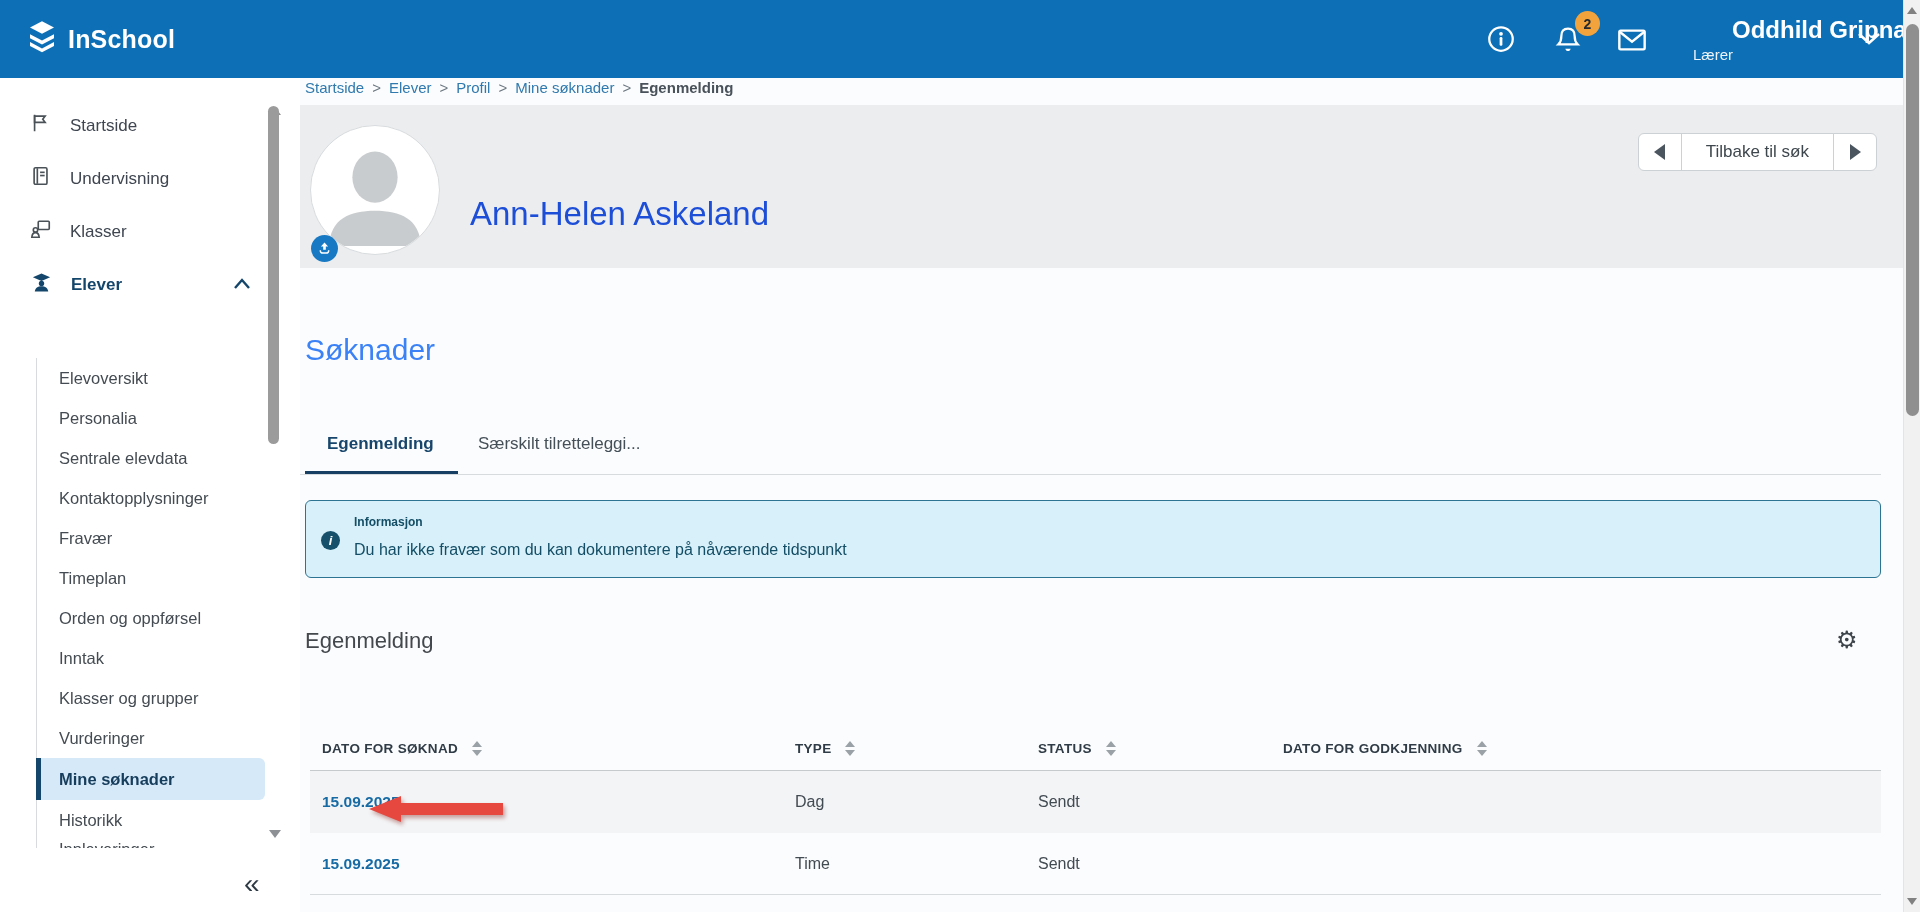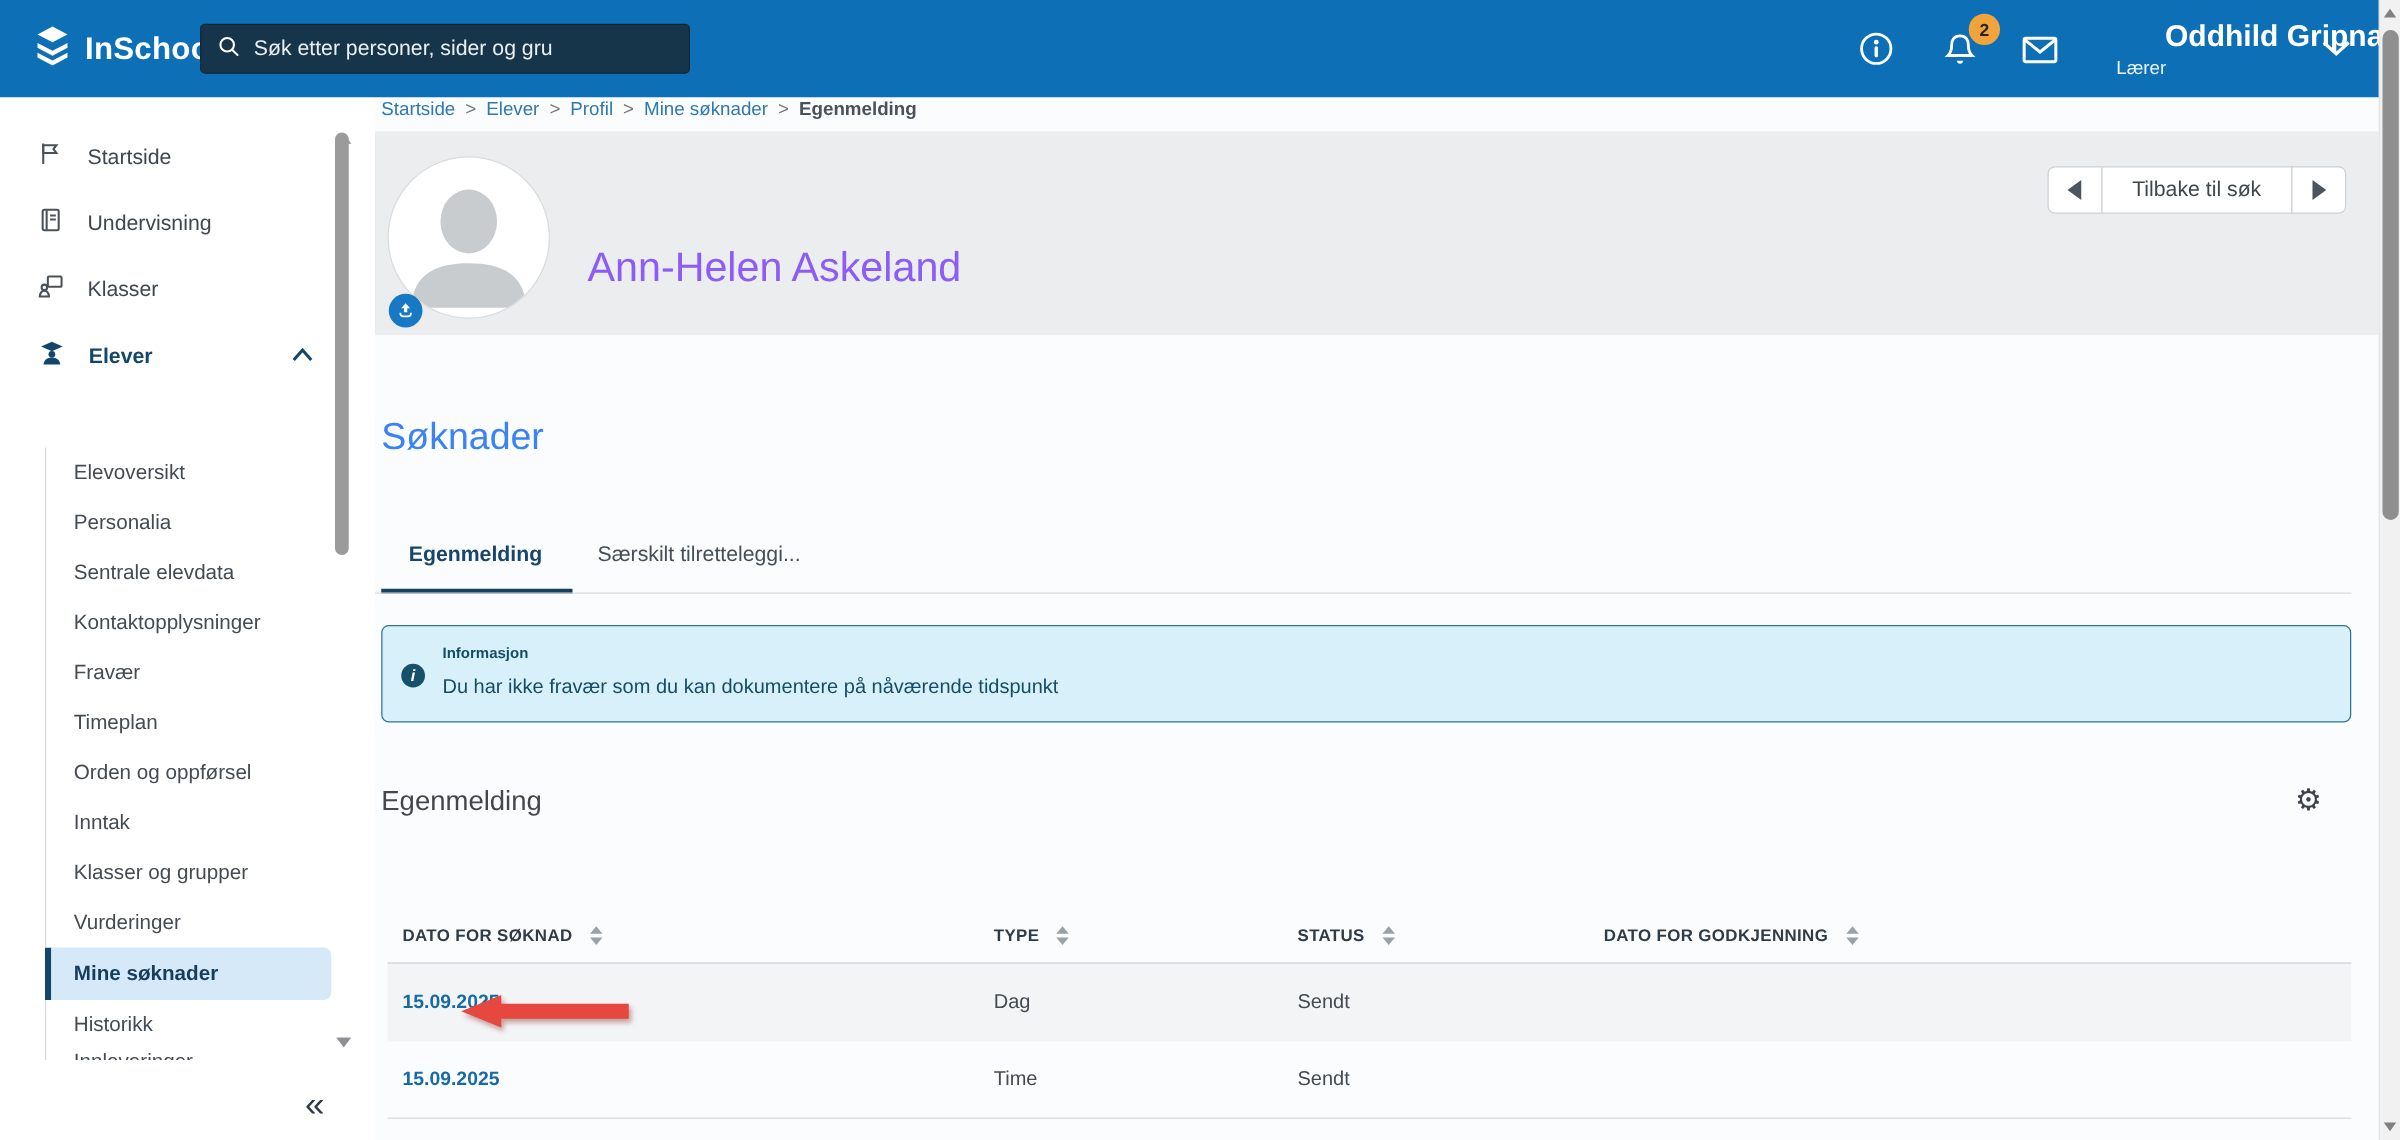--- a/index.html
+++ b/index.html
@@ -59,21 +59,21 @@
   .breadcrumb { position:absolute; left:5px; top:1px; font-size:15px; color:#6b7680;
     display:flex; gap:8px; align-items:center; white-space:nowrap; }
   .breadcrumb a { color:#2f79ae; text-decoration:none; cursor:pointer; }
   .breadcrumb .current { color:#49525a; font-weight:bold; }
 
   .profile-band { position:absolute; left:0; top:27px; width:1603px; height:163px; background:#ebedef; }
   .avatar { position:absolute; left:10px; top:20px; width:130px; height:130px; border-radius:50%;
     background:#fff; border:1px solid #d9dcde; overflow:hidden; }
   .avatar-badge { position:absolute; left:11px; top:130px; width:27px; height:27px; border-radius:50%;
     background:#1779c4; display:flex; align-items:center; justify-content:center; cursor:pointer; }
-  .student-name { position:absolute; left:170px; top:90px; font-size:33px; color:#8b5cf6; }
+  .student-name { position:absolute; left:170px; top:90px; font-size:33px; color:#1d4ed8; }
   .back-group { position:absolute; right:26px; top:28px; height:38px; display:flex; }
   .back-group .seg { background:#fff; border:1px solid #ccd1d5; height:38px;
     display:flex; align-items:center; justify-content:center; cursor:pointer; }
   .seg.arrow { width:44px; }
   .seg.mid { padding:0 24px; font-size:17px; color:#3f474e; margin-left:-1px; margin-right:-1px; }
   .seg.first { border-radius:6px 0 0 6px; }
   .seg.last { border-radius:0 6px 6px 0; }
   .atri { width:0; height:0; border-top:8px solid transparent; border-bottom:8px solid transparent; }
   .atri.left { border-right:11px solid #4a5560; }
   .atri.right { border-left:11px solid #4a5560; }
@@ -124,29 +124,20 @@
     <span>
       <svg width="36" height="36" viewBox="0 0 24 24" fill="#fff">
         <path d="M12 1.5l8 4.2-8 4.2-8-4.2z"></path>
         <path d="M4 10.2l8 4.2 8-4.2v2.6l-8 4.2-8-4.2z"></path>
         <path d="M4 15.4l8 4.2 8-4.2V18l-8 4.2L4 18z"></path>
       </svg>
     </span>
     <span class="logo-text">InSchool</span>
   </div>
 
-  <div class="searchbox">
-    <span>
-      <svg width="20" height="20" viewBox="0 0 24 24" fill="none" stroke="#fff" stroke-width="2">
-        <circle cx="10.5" cy="10.5" r="6.5"></circle>
-          <line x1="15.5" y1="15.5" x2="21" y2="21"></line>
-      </svg>
-    </span>
-    <input type="text" placeholder="Søk etter personer, sider og gru" style="">
-  </div>
 
   <span class="icon-btn" style="left:1486px">
     <svg width="30" height="30" viewBox="0 0 24 24">
       <circle cx="12" cy="12" r="9.4" fill="none" stroke="#fff" stroke-width="1.8"></circle>
       <circle cx="12" cy="7.8" r="1.5" fill="#fff"></circle>
       <rect x="10.9" y="10.4" width="2.2" height="7" rx="1" fill="#fff"></rect>
     </svg>
   </span>
 
   <span class="icon-btn" style="left:1552px">

